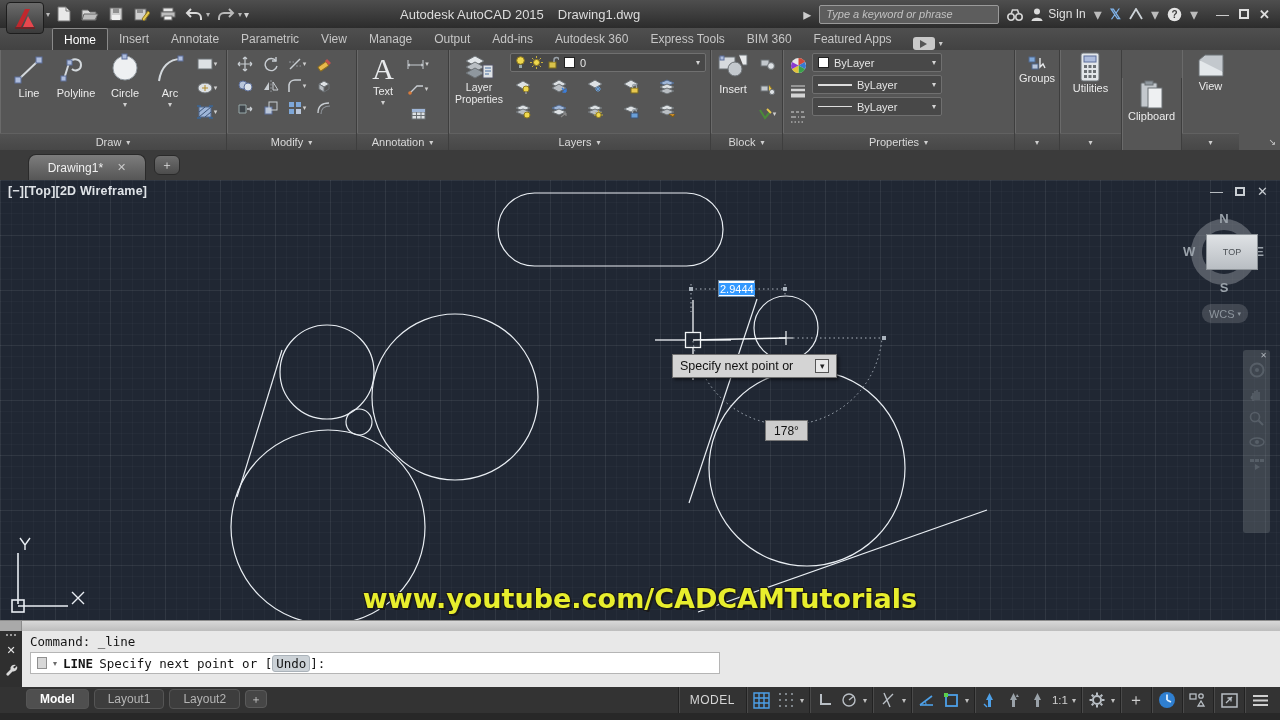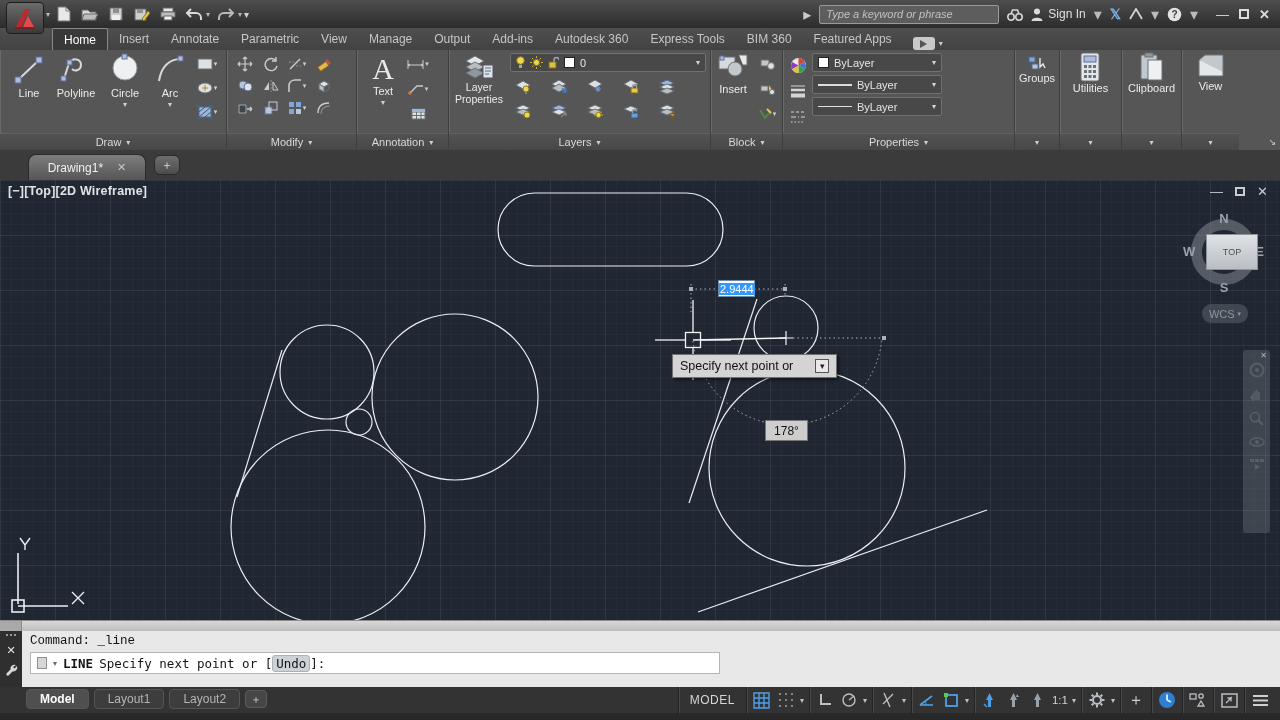--- a/index.html
+++ b/index.html
@@ -139,21 +139,21 @@
   
   .cmd { position:absolute; left:0; top:631px; width:1280px; height:56px; background:#e8e8e8;
     display:flex; font-family:"DejaVu Sans Mono", monospace; }
   .cmd-rail { width:22px; background:#2f2f2f; display:flex; flex-direction:column; align-items:center;
     padding-top:2px; gap:6px; }
   .cmd-grip { width:12px; height:5px;
     background-image:radial-gradient(circle, #9a9a9a 1px, transparent 1.2px);
     background-size:4px 4px; }
   .cmd-x { color:#e6e6e6; font-size:11px; font-family:"Liberation Sans", sans-serif; }
   .cmd-main { flex:1; display:flex; flex-direction:column; padding:3px 0 0 8px; }
-  .cmd-hist { color:#141414; font-size:12.5px; line-height:15px;font-family:Liberation Mono, monospace; }
+  .cmd-hist { color:#141414; font-size:12.5px; line-height:15px; }
   .cmd-active { margin-top:3px; height:22px; background:#fff; border:1px solid #b5b5b5;
     display:flex; align-items:center; padding-left:6px; gap:6px; color:#141414; font-size:12.5px; }
   .cmd-active b { font-weight:bold; }
   .cmd-chip { background:#ccd2d7; border-radius:3px; padding:0 3px; border:1px solid #aab2b9; }
   .cmd-dicon { width:10px; height:12px; background:#d7d7d7; border:1px solid #8f8f8f; }
   .cmd-caret { color:#6b6b6b; font-size:8px; }
 
   
   .statusbar { position:absolute; left:0; top:687px; width:1280px; height:33px; background:#333;
     border-bottom:7px solid #282828; }
@@ -232,20 +232,24 @@
       <span class="qbtn">
         <svg width="18" height="13" viewBox="0 0 18 13">
             <path d="M12 1 L16 5 L12 9" fill="none" stroke="#b9b9b9" stroke-width="2"></path>
             <path d="M16 5 H7 A5 5 0 0 0 2 10 V12" fill="none" stroke="#b9b9b9" stroke-width="2"></path>
           </svg>
       </span>
       <span class="caret">▾</span>
       <span class="caret" style="font-size:10px; color:#d0d0d0;">▾</span>
     </div>
 
+    <div class="title-text">
+      <span>Autodesk AutoCAD 2015</span>
+      <span>Drawing1.dwg</span>
+    </div>
 
     <div class="tb-right">
       <span class="caret" style="color:#ccc;">▸</span>
       <input class="searchbox" placeholder="Type a keyword or phrase" style="">
       <span class="tb-ico">
         <svg width="16" height="13" viewBox="0 0 16 13">
             <circle cx="4" cy="9" r="3.2" fill="none" stroke="#d5d5d5" stroke-width="1.6"></circle>
             <circle cx="12" cy="9" r="3.2" fill="none" stroke="#d5d5d5" stroke-width="1.6"></circle>
             <path d="M4 6 L5.5 2 H10.5 L12 6" fill="none" stroke="#d5d5d5" stroke-width="1.6"></path>
           </svg>
@@ -729,21 +733,21 @@
             </g>
           </svg>
           <span>Utilities</span>
         </div>
       </div>
       <div class="panel-label">
           <span class="caret">▾</span>
         </div>
     </div>
 
-    <div class="panel" style="width:60px;">
+    <div class="panel" style="width:60px;margin-top:28px;">
       <div class="panel-body" style="flex-direction:column; align-items:center; padding-top:2px;">
         <div class="bigbtn">
           <svg width="26" height="30" viewBox="0 0 26 30">
             <rect x="2" y="3" width="16" height="24" rx="1" fill="#c3c8cd" stroke="#6b7074"></rect>
             <rect x="6" y="1" width="8" height="4" fill="#8f979e" stroke="#6b7074"></rect>
             <rect x="9" y="8" width="14" height="20" fill="#eef0f2" stroke="#6b7074"></rect>
           </svg>
           <span>Clipboard</span>
         </div>
       </div>
@@ -881,20 +885,21 @@
       <span>2.9444</span>
     </div>
     <div class="tooltip">
       <span>Specify next point or</span>
       <span class="spin">▾</span>
     </div>
     <div class="angle-box">
       <span>178°</span>
     </div>
 
+    <div class="watermark">www.youtube.com/CADCAMTutorials</div>
   </div>
 
   <div class="scrollstrip">
     <div class="corner"></div>
   </div>
 
   <div class="cmd">
     <div class="cmd-rail">
       <span class="cmd-grip"></span>
       <span class="cmd-x">✕</span>

